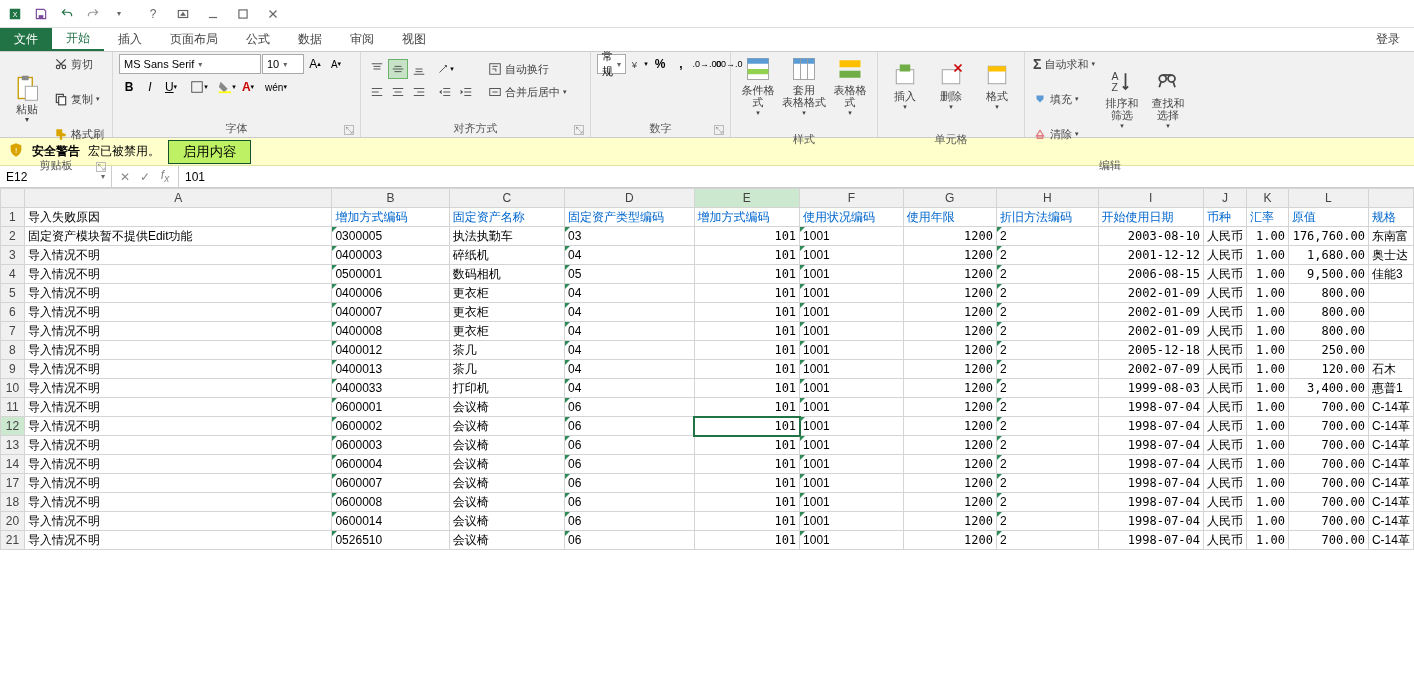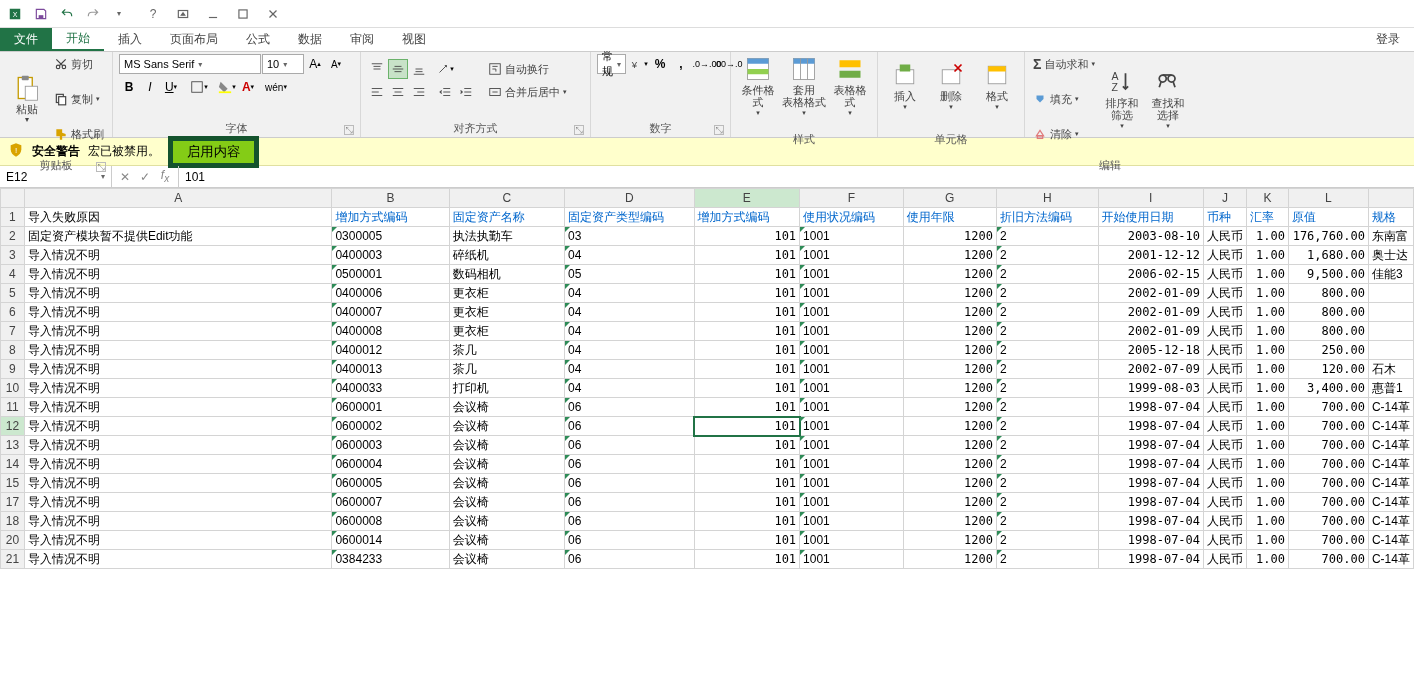--- a/index.html
+++ b/index.html
@@ -36,21 +36,21 @@
 .combo { height: 20px; border: 1px solid #aaa; background: #fff; display: flex; align-items: center; padding: 0 4px; font-size: 11px; gap: 4px; }
 .combo .arrow { font-size: 8px; color: #666; }
 .btn-row { display: flex; gap: 1px; }
 .sq-btn { width: 20px; height: 20px; border: 1px solid transparent; display: flex; align-items: center; justify-content: center; cursor: pointer; }
 .sq-btn svg { width: 14px; height: 14px; }
 .sq-btn.active { background: #c8e2c8; border-color: #6bb26b; }
 
 
 .warning-bar { height: 28px; background: #ffffcc; border-bottom: 1px solid #e0e0a0; display: flex; align-items: center; padding: 0 8px; gap: 8px; font-size: 12px; }
 .warning-bar .shield { color: #d9a300; }
-.warning-bar .btn { background: #84cc16; border: 5px solid #14532d; padding: 2px 14px; cursor: pointer; }
+.warning-bar .btn { background: #bef264; border: 1px solid #14532d; padding: 2px 14px; cursor: pointer; }
 
 
 .formula-row { height: 22px; border-bottom: 1px solid #ccc; display: flex; align-items: stretch; }
 .name-box { width: 112px; border-right: 1px solid #ccc; display: flex; align-items: center; padding: 0 6px; font-size: 12px; }
 .name-box .arrow { margin-left: auto; font-size: 8px; color: #666; }
 .fb-btns { display: flex; align-items: center; gap: 2px; padding: 0 4px; border-right: 1px solid #ccc; }
 .fb-btn { width: 18px; height: 18px; display: flex; align-items: center; justify-content: center; color: #888; }
 .formula-input { flex: 1; padding: 0 6px; display: flex; align-items: center; font-size: 12px; }
 
 
@@ -590,21 +590,21 @@
         <tr>
           <th class="rowhdr">4</th>
           <td class="" style="">导入情况不明</td>
           <td class=" txt-marker" style="">0500001</td>
           <td class="" style="">数码相机</td>
           <td class=" txt-marker" style="">05</td>
           <td class=" num" style="">101</td>
           <td class=" txt-marker" style="">1001</td>
           <td class=" num" style="">1200</td>
           <td class=" txt-marker" style="">2</td>
-          <td class=" num" style="">2006-02-15</td>
+          <td class=" num" style="">2006-08-15</td>
           <td class="" style="">人民币</td>
           <td class=" num" style="font-family:Consolas,monospace;">1.00</td>
           <td class=" num" style="font-family:Consolas,monospace;">9,500.00</td>
           <td class="" style="">佳能3</td>
         </tr>
         <tr>
           <th class="rowhdr">5</th>
           <td class="" style="">导入情况不明</td>
           <td class=" txt-marker" style="">0400006</td>
           <td class="" style="">更衣柜</td>
@@ -757,36 +757,20 @@
           <td class=" txt-marker" style="">1001</td>
           <td class=" num" style="">1200</td>
           <td class=" txt-marker" style="">2</td>
           <td class=" num" style="">1998-07-04</td>
           <td class="" style="">人民币</td>
           <td class=" num" style="font-family:Consolas,monospace;">1.00</td>
           <td class=" num" style="font-family:Consolas,monospace;">700.00</td>
           <td class="" style="">C-14革</td>
         </tr>
         <tr>
-          <th class="rowhdr">15</th>
-          <td class="" style="">导入情况不明</td>
-          <td class=" txt-marker" style="">0600005</td>
-          <td class="" style="">会议椅</td>
-          <td class=" txt-marker" style="">06</td>
-          <td class=" num" style="">101</td>
-          <td class=" txt-marker" style="">1001</td>
-          <td class=" num" style="">1200</td>
-          <td class=" txt-marker" style="">2</td>
-          <td class=" num" style="">1998-07-04</td>
-          <td class="" style="">人民币</td>
-          <td class=" num" style="font-family:Consolas,monospace;">1.00</td>
-          <td class=" num" style="font-family:Consolas,monospace;">700.00</td>
-          <td class="" style="">C-14革</td>
-        </tr>
-        <tr>
           <th class="rowhdr">17</th>
           <td class="" style="">导入情况不明</td>
           <td class=" txt-marker" style="">0600007</td>
           <td class="" style="">会议椅</td>
           <td class=" txt-marker" style="">06</td>
           <td class=" num" style="">101</td>
           <td class=" txt-marker" style="">1001</td>
           <td class=" num" style="">1200</td>
           <td class=" txt-marker" style="">2</td>
           <td class=" num" style="">1998-07-04</td>
@@ -823,21 +807,21 @@
           <td class=" txt-marker" style="">2</td>
           <td class=" num" style="">1998-07-04</td>
           <td class="" style="">人民币</td>
           <td class=" num" style="font-family:Consolas,monospace;">1.00</td>
           <td class=" num" style="font-family:Consolas,monospace;">700.00</td>
           <td class="" style="">C-14革</td>
         </tr>
         <tr>
           <th class="rowhdr">21</th>
           <td class="" style="">导入情况不明</td>
-          <td class=" txt-marker" style="">0384233</td>
+          <td class=" txt-marker" style="">0526510</td>
           <td class="" style="">会议椅</td>
           <td class=" txt-marker" style="">06</td>
           <td class=" num" style="">101</td>
           <td class=" txt-marker" style="">1001</td>
           <td class=" num" style="">1200</td>
           <td class=" txt-marker" style="">2</td>
           <td class=" num" style="">1998-07-04</td>
           <td class="" style="">人民币</td>
           <td class=" num" style="font-family:Consolas,monospace;">1.00</td>
           <td class=" num" style="font-family:Consolas,monospace;">700.00</td>

